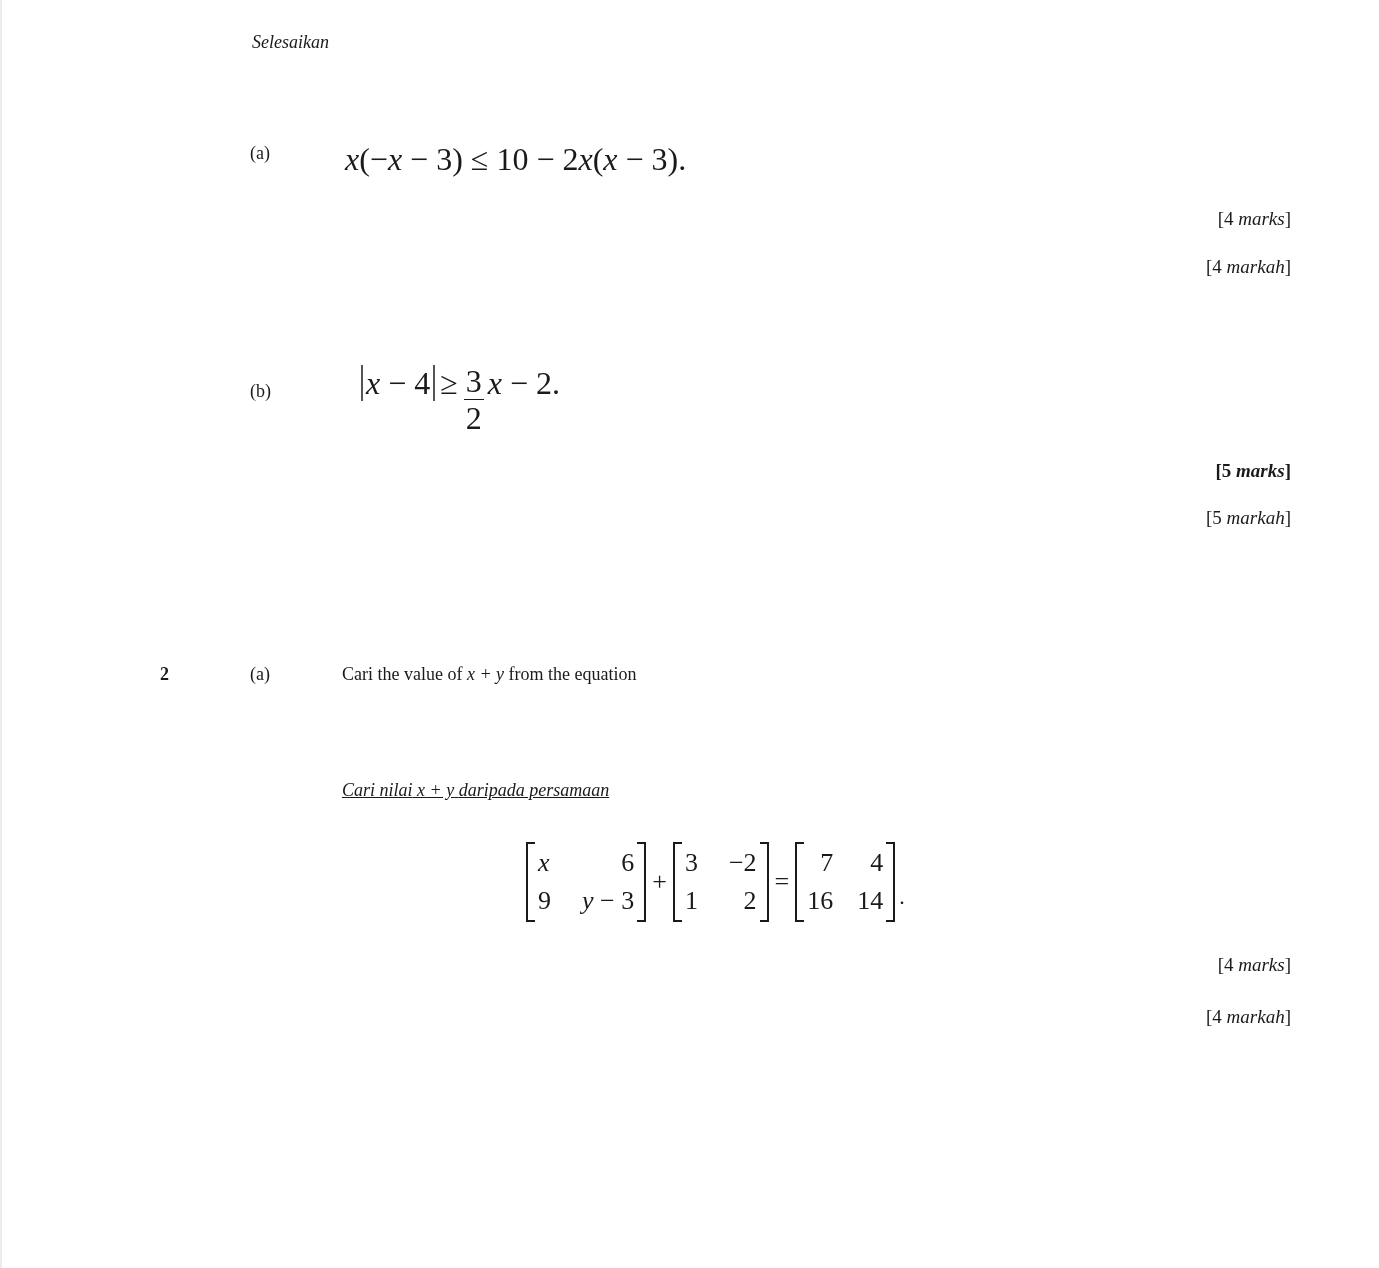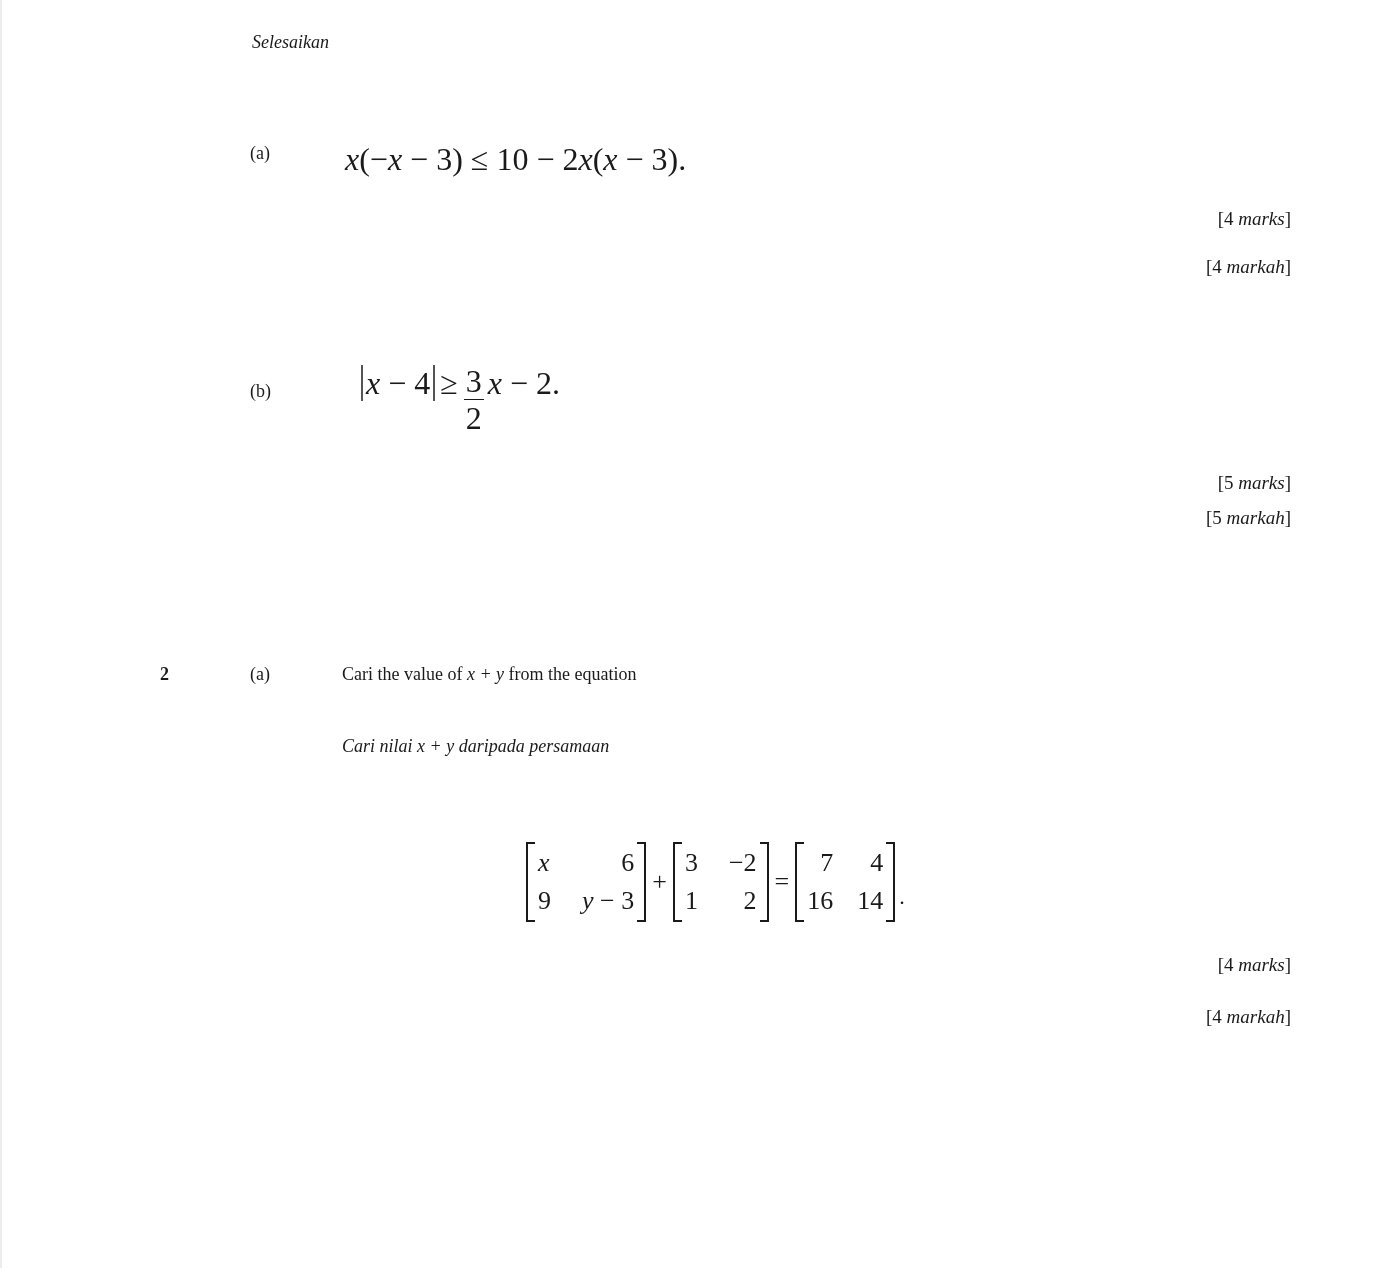--- a/index.html
+++ b/index.html
@@ -54,35 +54,35 @@
   <span class="abs-bar"></span>
   <span><span class="v">x</span> − 4</span>
   <span class="abs-bar"></span>
   <span style="margin:0 2px;">≥</span>
   <span class="frac">
     <span class="num">3</span>
     <span class="den">2</span>
   </span>
   <span><span class="v">x</span> − 2.</span>
 </div>
-<div class="abs marks" style="top:472px;">
+<div class="abs marks" style="top:460px;font-weight:bold;">
   [5 <span class="it">marks</span>]
 </div>
 <div class="abs marks" style="top:507px;">
   [5 <span class="it">markah</span>]
 </div>
 
 <div class="abs t b" style="left:160px; top:664px;">2</div>
 <div class="abs t" style="left:250px; top:664px;">(a)</div>
 <div class="abs t" style="left:342px; top:664px;">
   <span>Cari the value of</span>
   <span class="v">x + y</span>
   <span>from the equation</span>
 </div>
-<div class="abs t it" style="left:342px; top:736px;">
+<div class="abs t it" style="left:342px; top:780px;text-decoration:underline;">
   <span>Cari nilai</span>
   <span>x + y</span>
   <span>daripada persamaan</span>
 </div>
 
 <div class="abs" style="left:522px; top:846px;">
   <div class="matrix-row">
     <div class="mat">
       <span class="cell l v">x</span>
       <span class="cell">6</span>

